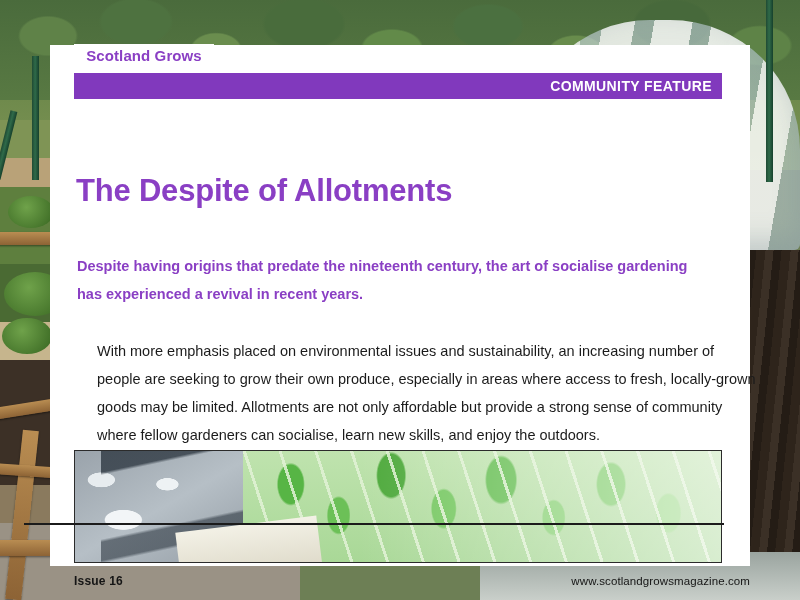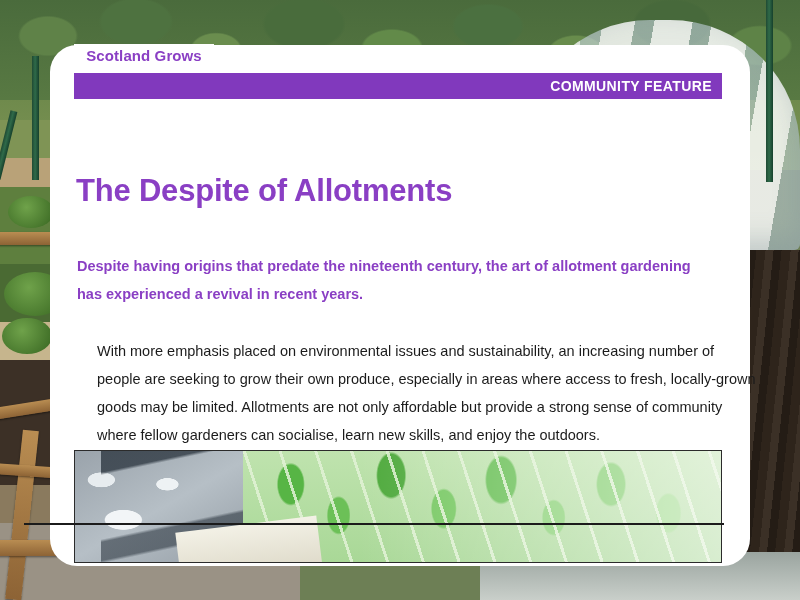--- a/index.html
+++ b/index.html
@@ -106,21 +106,20 @@
     letter-spacing:.1px;
     white-space:nowrap;
   }
 
   
   .card {
     position:absolute; left:50px; top:45px;
     width:700px; height:521px;
     background:#ffffff;
     z-index:4;
-    border-radius:27px;
   }
 
   
   .banner {
     position:absolute; left:24px; top:28px;
     width:648px; height:26px;
     background:#8139bd;
     display:flex; align-items:center; justify-content:flex-end;
     padding-right:10px;
   }
@@ -259,30 +258,34 @@
   </div>
 
   <div class="card">
 
     <div class="banner">
       <span class="banner-text">COMMUNITY FEATURE</span>
     </div>
 
     <h1 class="headline">The Despite of Allotments</h1>
 
-    <p class="standfirst">Despite having origins that predate the nineteenth century, the art of allotment gardening has experienced a revival in recent years.</p>
+    <p class="standfirst">Despite having origins that predate the nineteenth century, the art of socialise gardening has experienced a revival in recent years.</p>
 
     <p class="body-copy">With more emphasis placed on environmental issues and sustainability, an increasing number of people are seeking to grow their own produce, especially in areas where access to fresh, locally-grown goods may be limited. Allotments are not only affordable but provide a strong sense of community where fellow gardeners can socialise, learn new skills, and enjoy the outdoors.</p>
 
     <div class="article-photo">
       <div class="ph-concrete"></div>
       <div class="ph-darkband"></div>
       <div class="ph-foliage"></div>
       <div class="ph-stems"></div>
       <div class="ph-card"></div>
       <div class="ph-wash"></div>
     </div>
 
   </div>
 
   <div class="footer-rule"></div>
+  <div class="footer">
+    <span class="footer-issue">Issue 16</span>
+    <span class="footer-url">www.scotlandgrowsmagazine.com</span>
+  </div>
 
 </div>
 
 </body></html>

